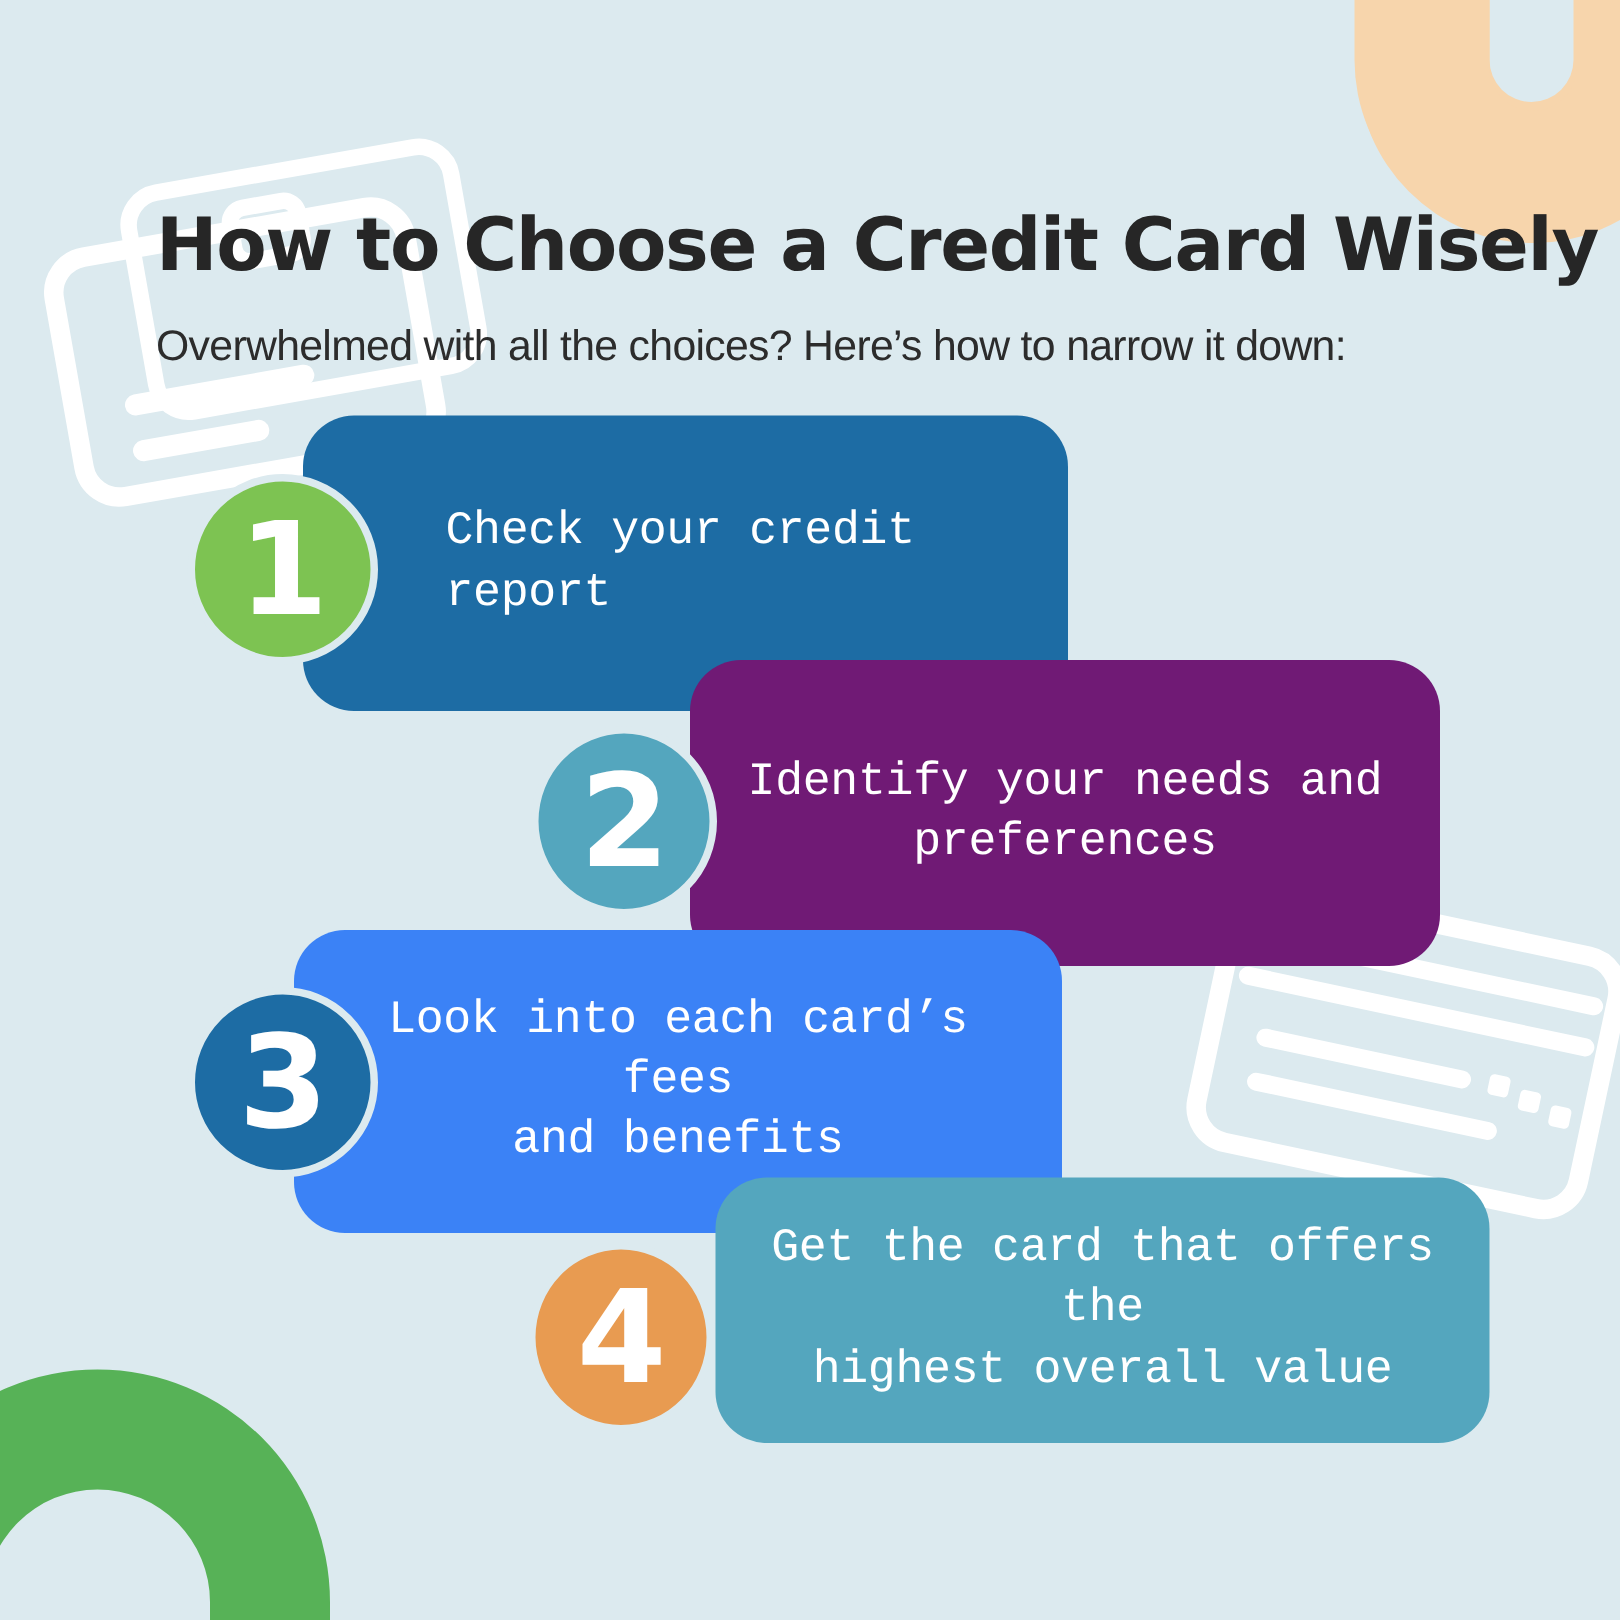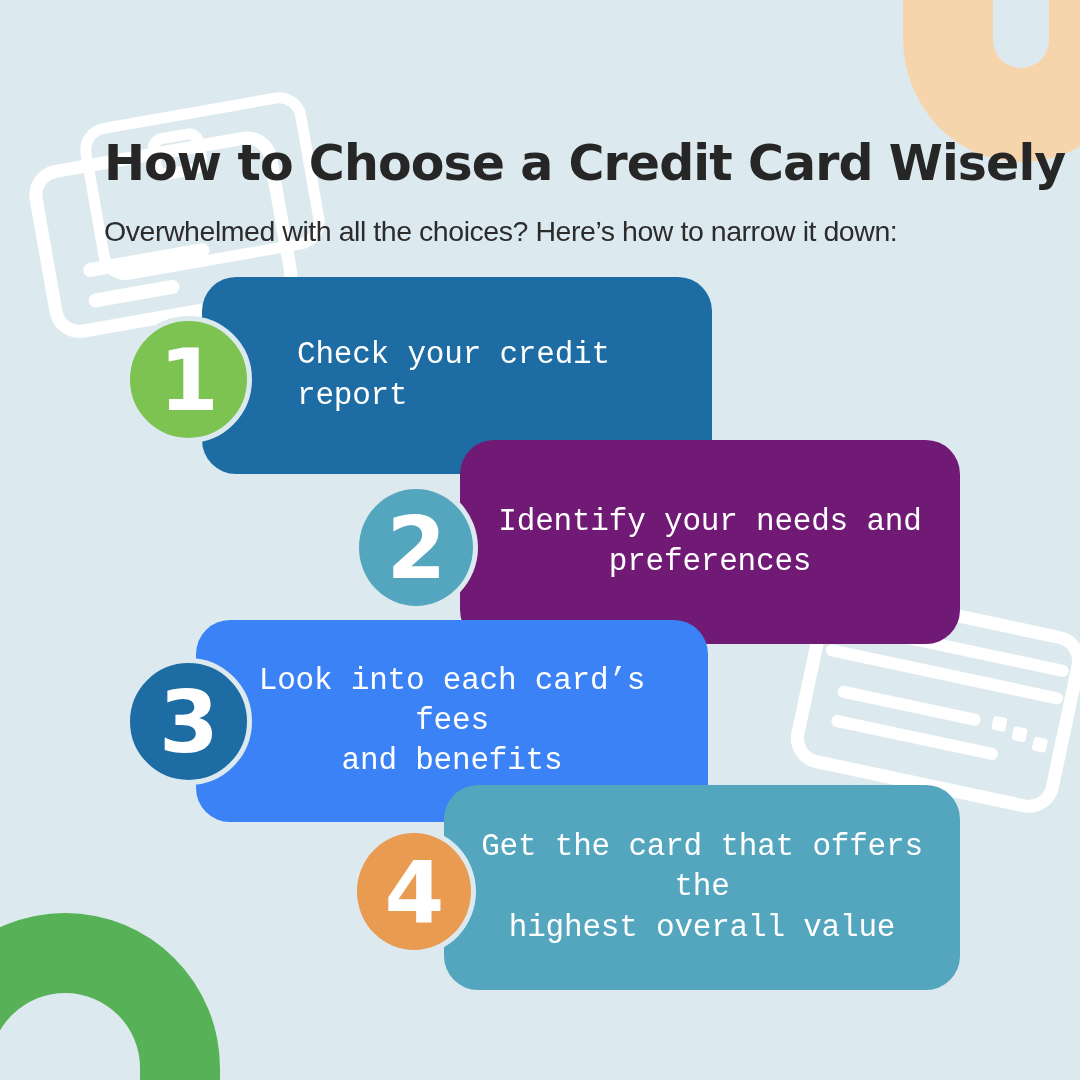--- a/index.html
+++ b/index.html
@@ -128,21 +128,21 @@
   #step-1 .step-bar { left: 202px; top: 277px; width: 510px; height: 197px; }
   #step-1 .step-text { text-align: left; padding-left: 95px; }
   #step-1 .step-badge { left: 125px; top: 316px; width: 127px; height: 127px; }
 
   #step-2 .step-bar { left: 460px; top: 440px; width: 500px; height: 204px; }
   #step-2 .step-badge { left: 354px; top: 484px; width: 124px; height: 127px; }
 
   #step-3 .step-bar { left: 196px; top: 620px; width: 512px; height: 202px; }
   #step-3 .step-badge { left: 125px; top: 658px; width: 127px; height: 127px; }
 
-  #step-4 .step-bar { left: 444px; top: 785px; width: 516px; height: 205px; }
+  #step-4 .step-bar { left: 477px; top: 785px; width: 516px; height: 177px; }
   #step-4 .step-badge { left: 352px; top: 828px; width: 124px; height: 127px; }
 </style>
 </head>
 <body>
 
 <div id="infographic" style="background: rgb(220, 234, 239);">
 
   <svg class="bg-layer" viewBox="0 0 1080 1080">
 
     <g>

